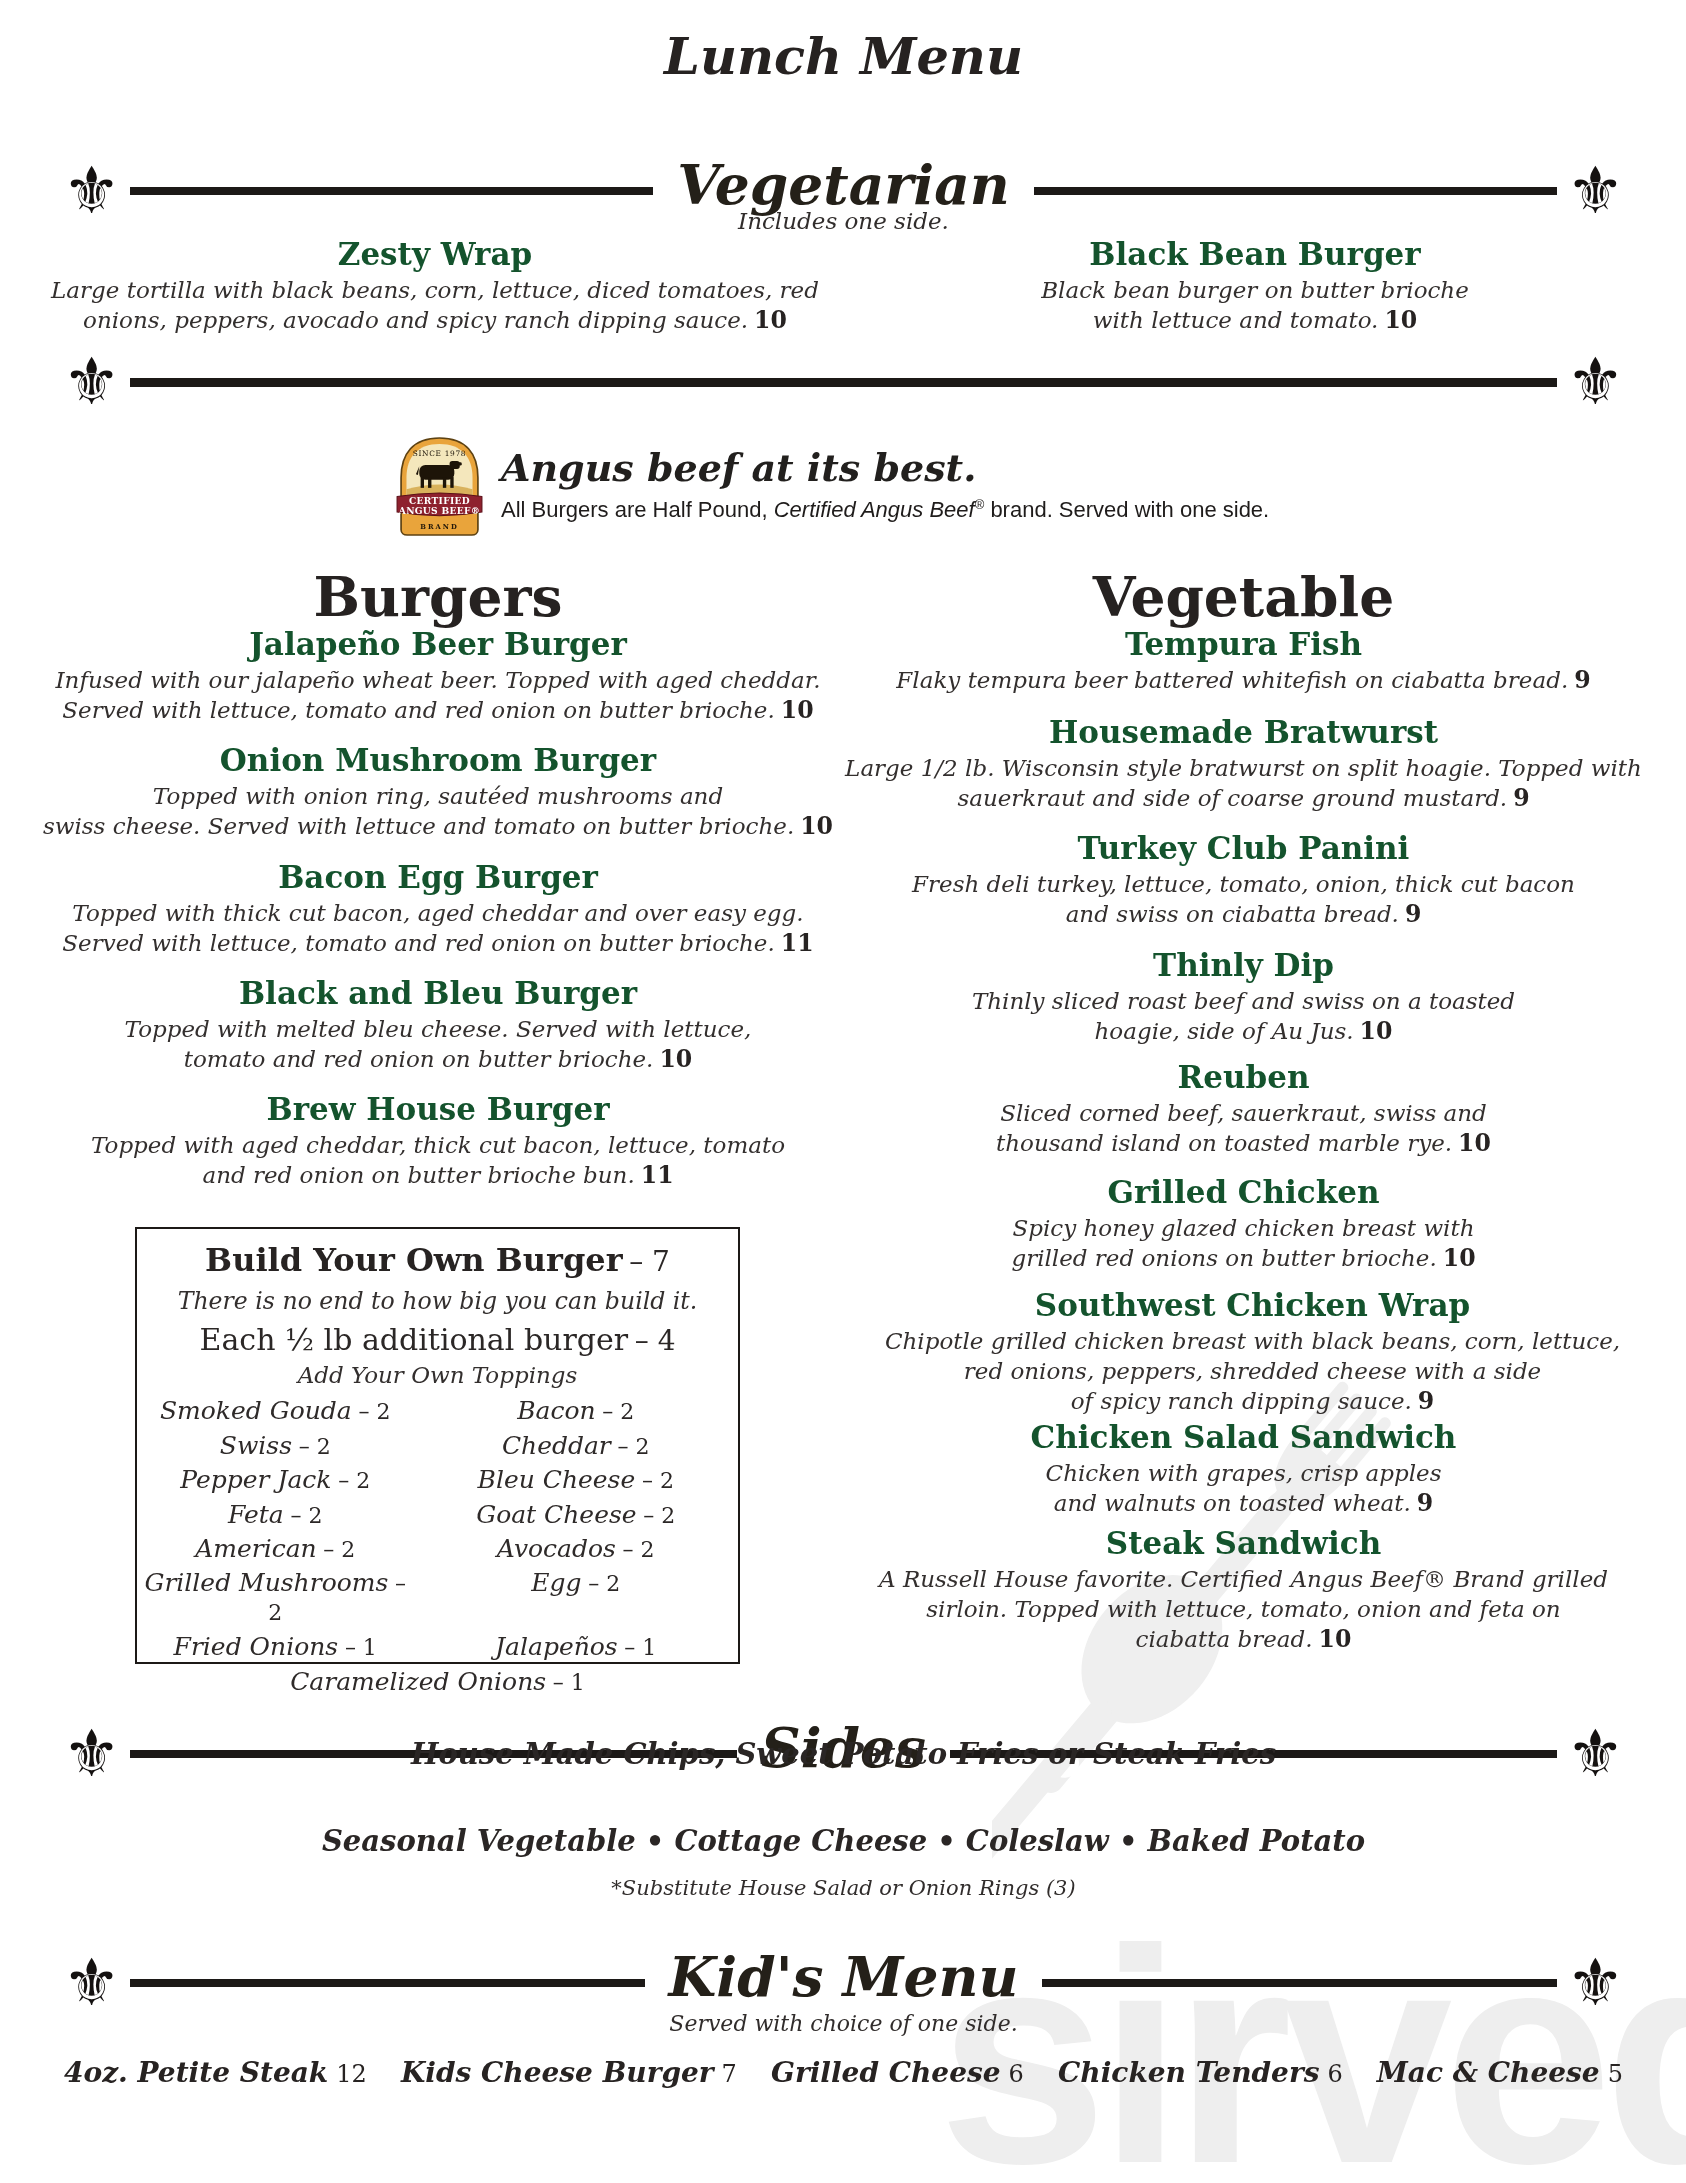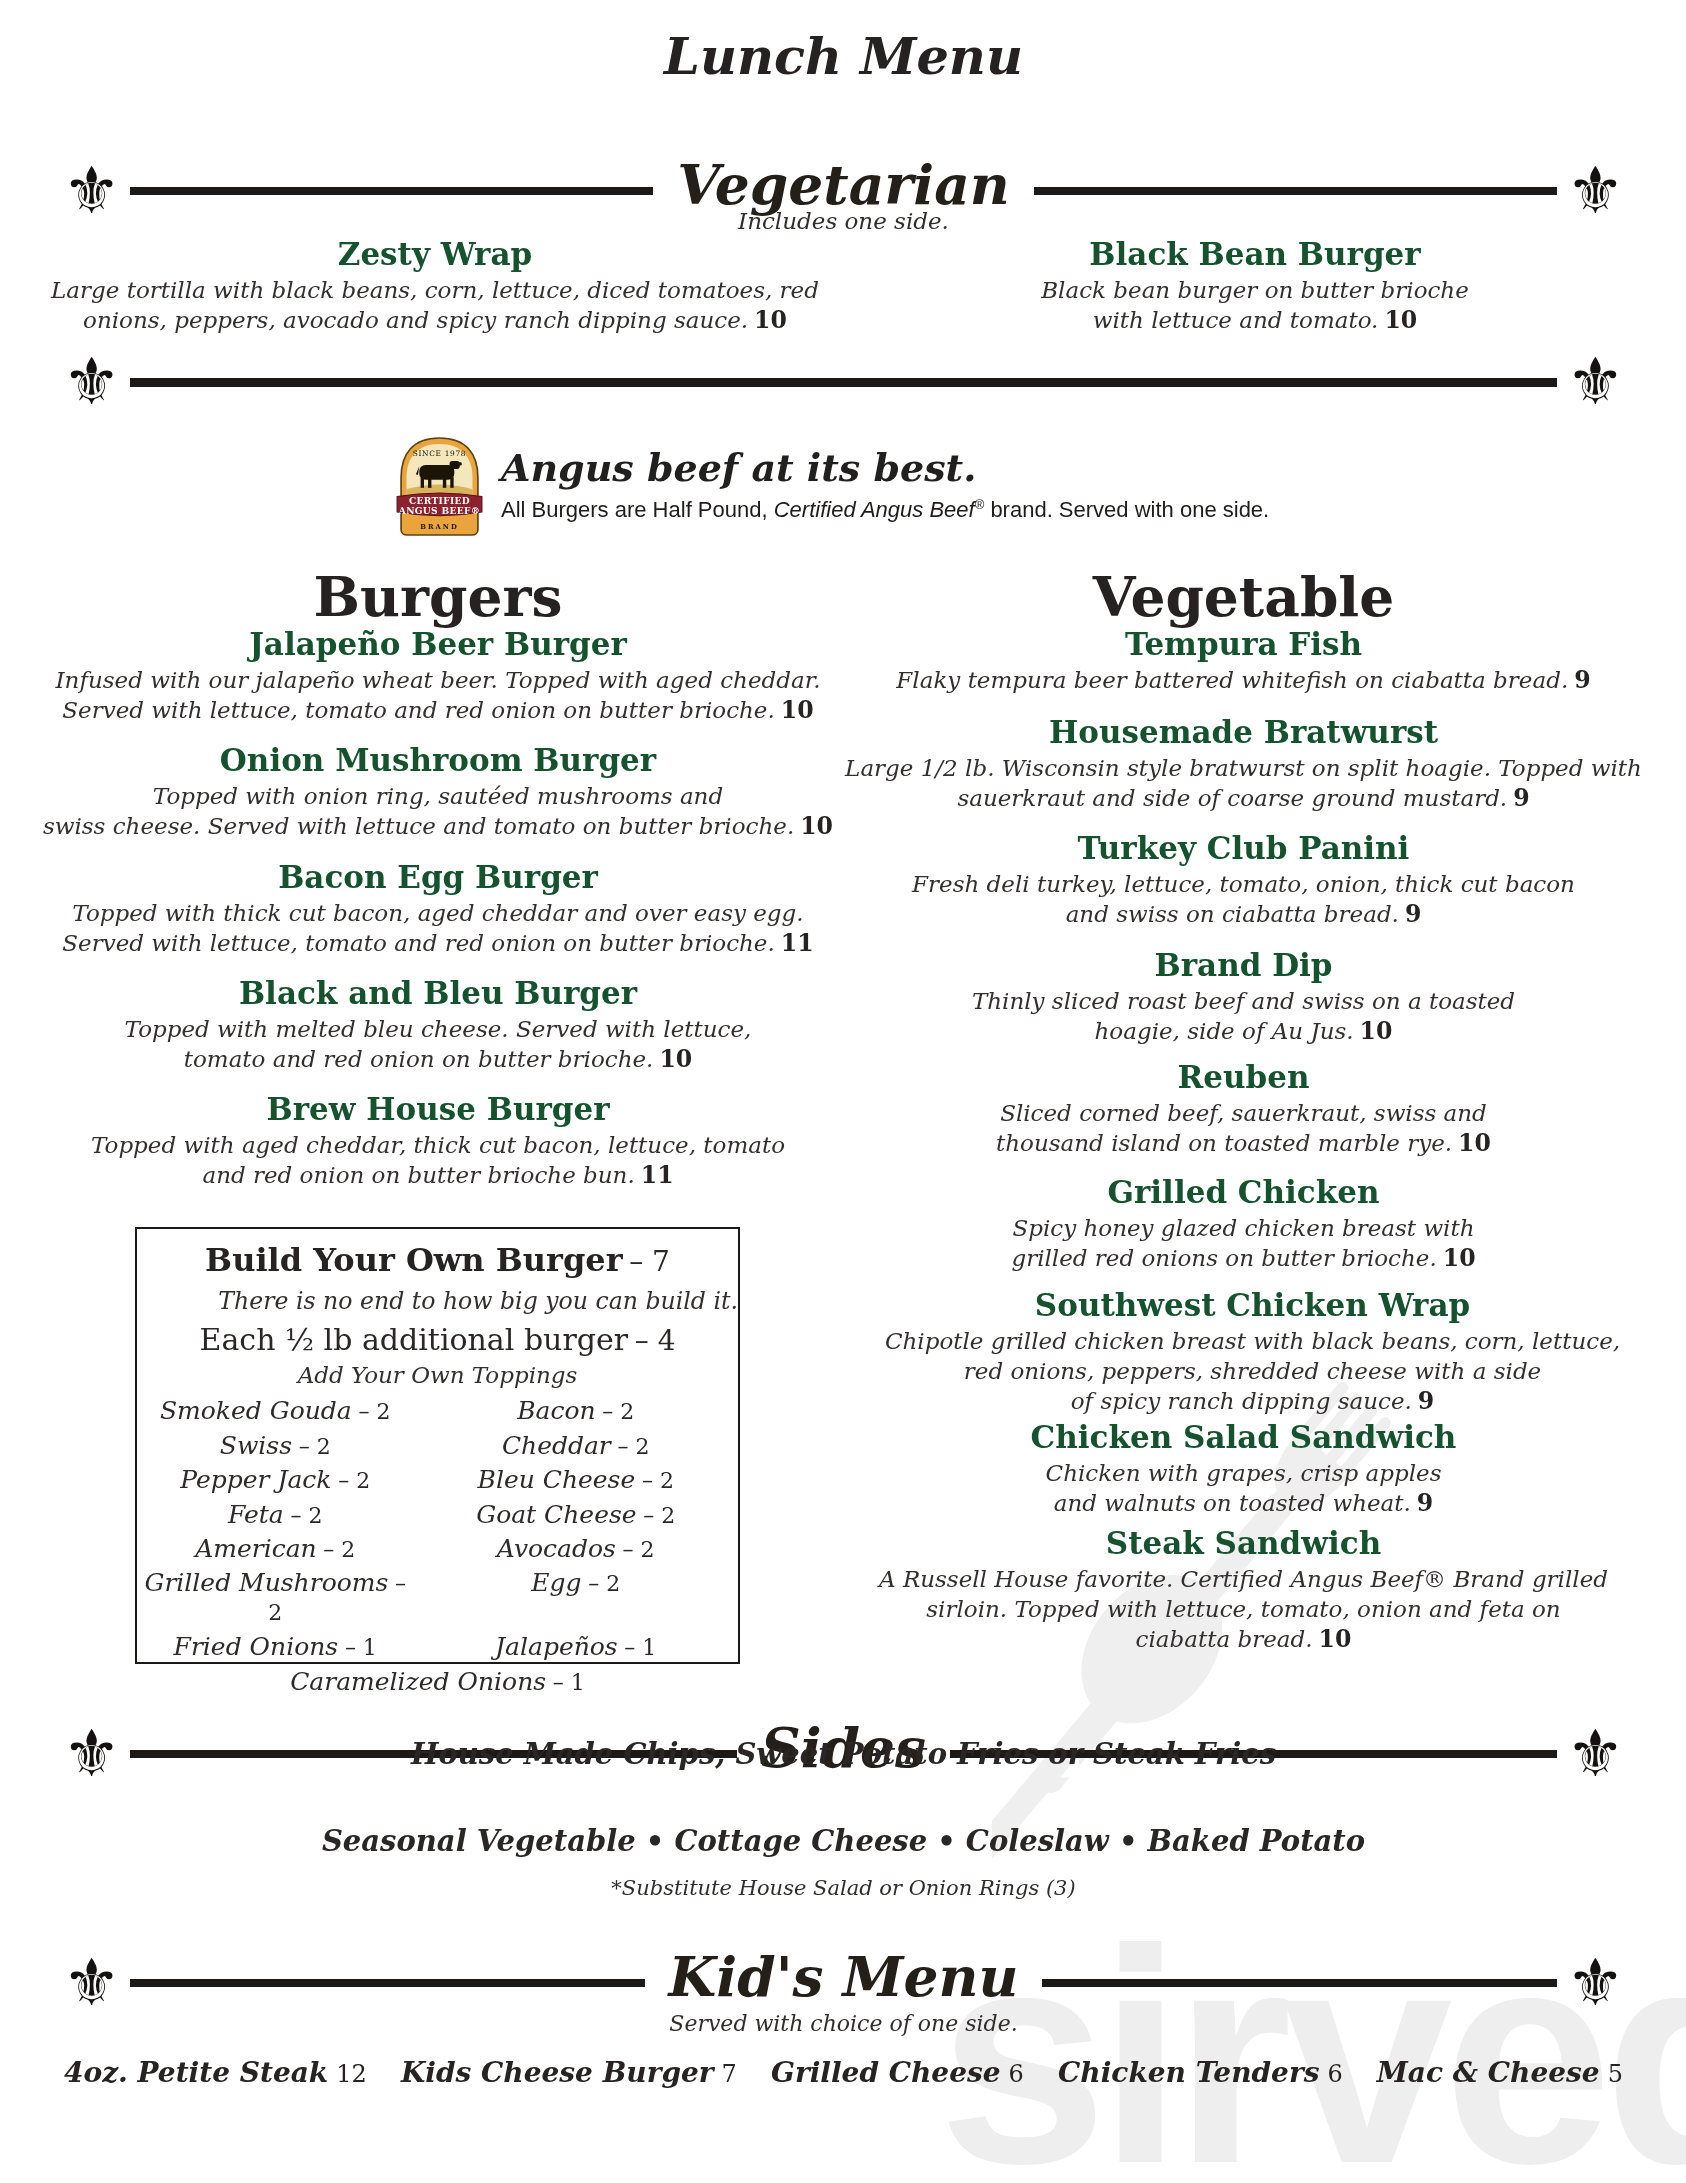--- a/index.html
+++ b/index.html
@@ -25,21 +25,21 @@
   
   .mi{position:absolute;text-align:center;}
   .mi-name{font-size:31px;font-weight:700;line-height:36px;color:#14532d;margin-bottom:3.4px;}
   .mi-desc{font-size:23px;font-style:italic;line-height:30px;color:#332f2e;white-space:pre-line;}
   .price{font-style:normal;font-weight:700;font-size:23.6px;margin-left:6px;color:#272322;}
   
   .bbox{position:absolute;left:135px;top:1227px;width:605px;height:437px;border:2.7px solid #1c1917;
         box-sizing:border-box;text-align:center;padding-top:12px;background:transparent;}
   .bbox-title{font-size:32px;font-weight:700;color:#272322;}
   .psuf{font-weight:400;font-style:normal;font-size:28px;margin-left:6.7px;color:#2b2726;}
-  .bbox-line1{font-size:23.6px;font-style:italic;margin-top:8px;color:#332f2e;text-align:right;}
+  .bbox-line1{font-size:23.6px;font-style:italic;margin-top:8px;color:#332f2e;}
   .bbox-line2{font-size:30px;margin-top:6.7px;color:#2b2726;}
   .bbox-line3{font-size:23px;font-style:italic;margin-top:5.4px;color:#332f2e;}
   .tops{display:grid;grid-template-columns:46% 54%;margin-top:9.4px;row-gap:5.4px;}
   .top-item{font-size:25px;font-style:italic;line-height:28px;color:#2e2a29;}
   .tp{font-style:normal;font-weight:400;font-size:22px;margin-left:6.7px;color:#2b2726;}
   .top-last{margin-top:5.4px;font-size:25px;font-style:italic;color:#2e2a29;}
   
   .angus-script{position:absolute;left:501px;top:445px;font-size:38px;font-style:italic;
                 font-weight:700;color:#22201e;}
   .angus-note{position:absolute;left:501px;top:497px;font-family:"Liberation Sans",sans-serif;
@@ -191,21 +191,21 @@
     <div class="mi-name">Housemade Bratwurst</div>
     <div class="mi-desc"><span>Large 1/2 lb. Wisconsin style bratwurst on split hoagie. Topped with
 sauerkraut and side of coarse ground mustard.</span><span class="price">9</span></div>
   </div>
   <div class="mi" style="left:837px;top:830px;width:813px;">
     <div class="mi-name">Turkey Club Panini</div>
     <div class="mi-desc"><span>Fresh deli turkey, lettuce, tomato, onion, thick cut bacon
 and swiss on ciabatta bread.</span><span class="price">9</span></div>
   </div>
   <div class="mi" style="left:837px;top:947px;width:813px;">
-    <div class="mi-name">Brand Dip</div>
+    <div class="mi-name">Thinly Dip</div>
     <div class="mi-desc"><span>Thinly sliced roast beef and swiss on a toasted
 hoagie, side of Au Jus.</span><span class="price">10</span></div>
   </div>
   <div class="mi" style="left:837px;top:1059px;width:813px;">
     <div class="mi-name">Reuben</div>
     <div class="mi-desc"><span>Sliced corned beef, sauerkraut, swiss and
 thousand island on toasted marble rye.</span><span class="price">10</span></div>
   </div>
   <div class="mi" style="left:837px;top:1174px;width:813px;">
     <div class="mi-name">Grilled Chicken</div>

